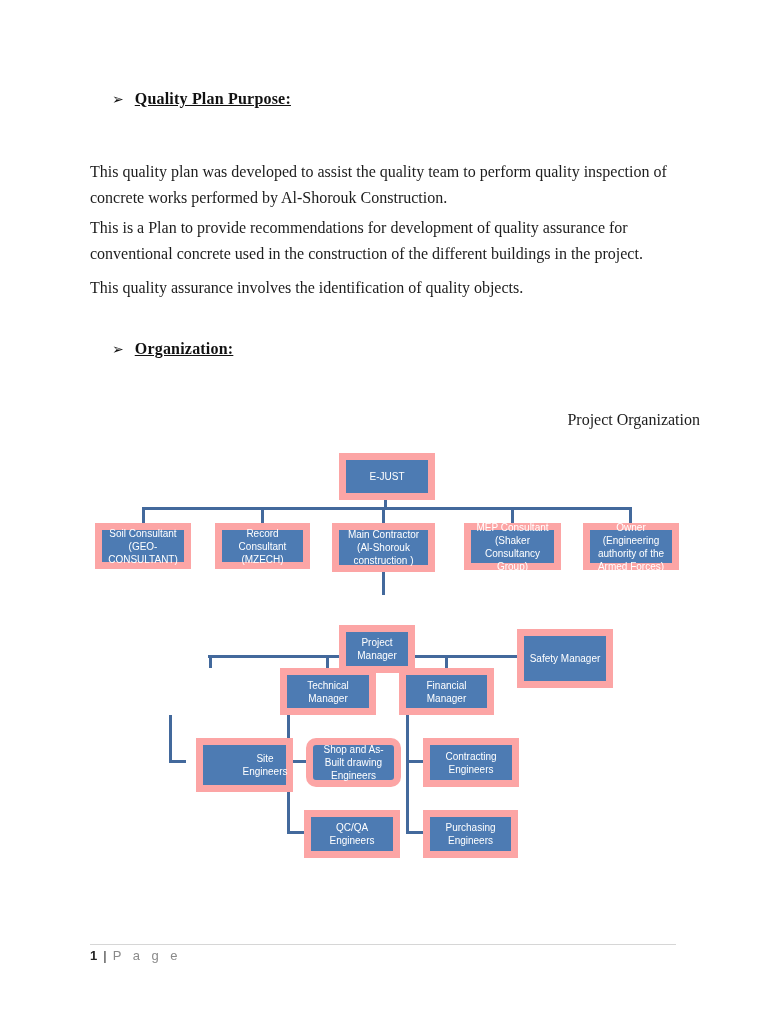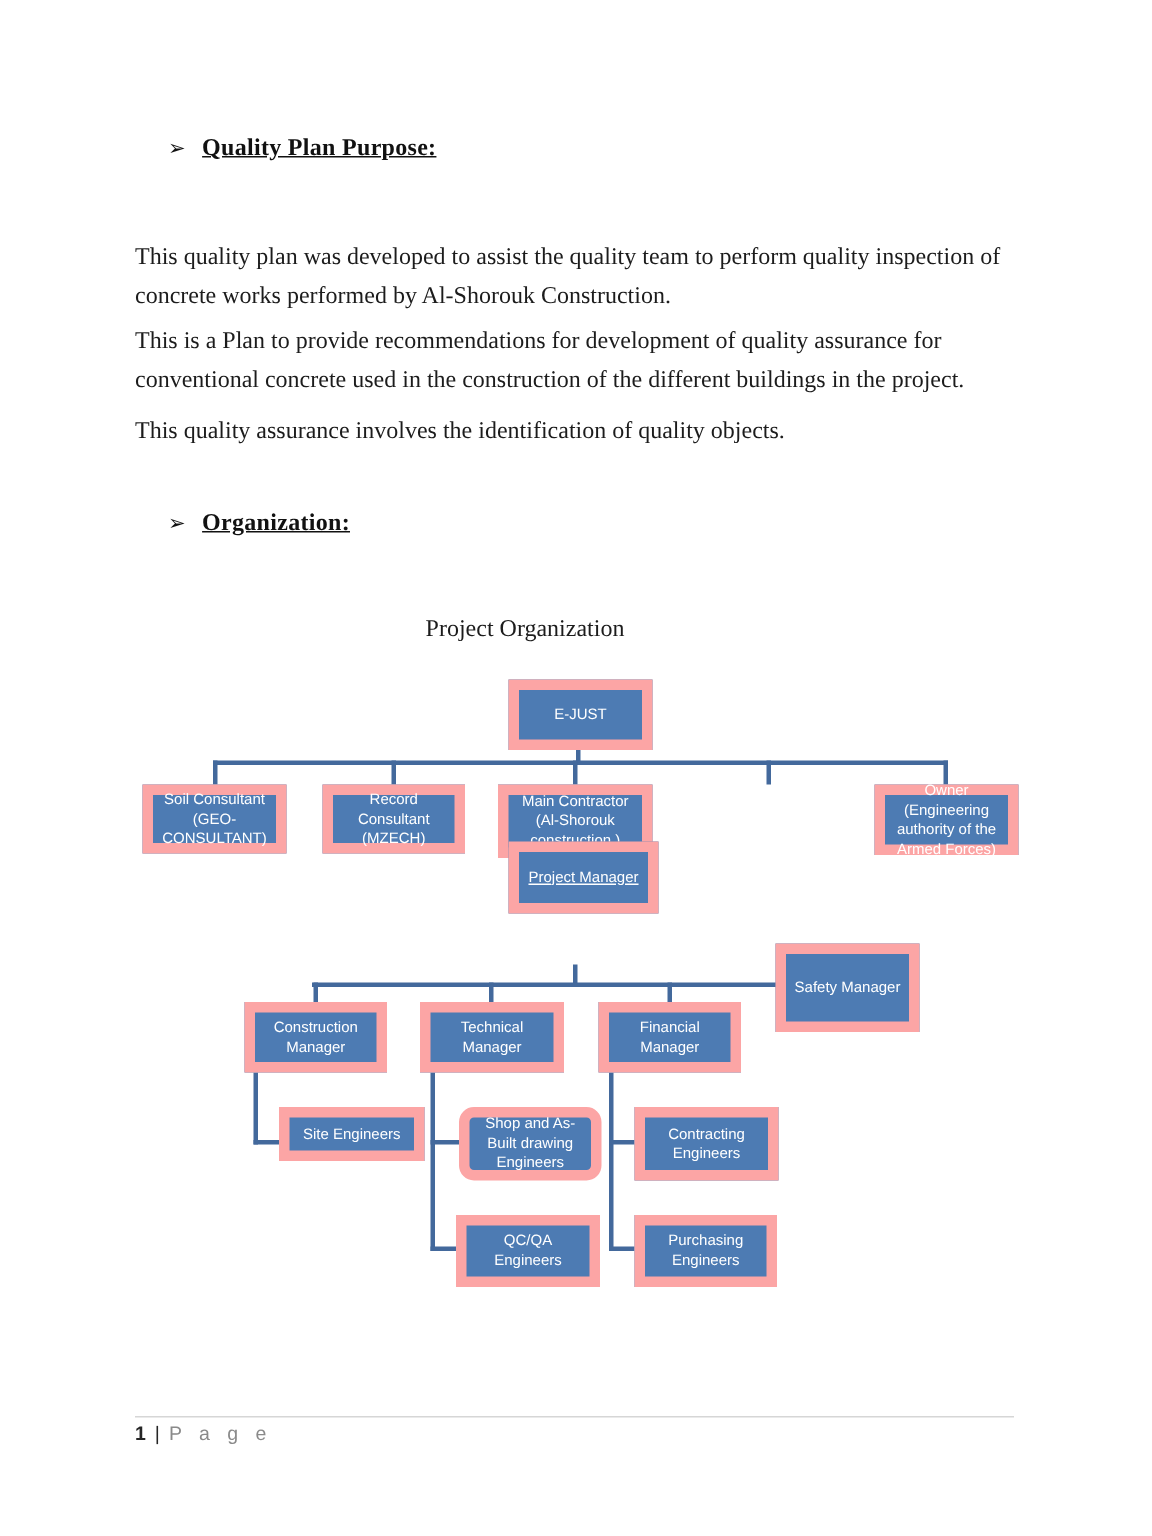--- a/index.html
+++ b/index.html
@@ -26,21 +26,21 @@
   .para{
     position:absolute;left:90px;width:600px;
     font-size:16px;line-height:26px;margin:0;
   }
   .p1{top:159px;}
   .p2{top:215px;}
   .p3{top:275px;}
   
   .chart-title{
     position:absolute;left:0;top:411px;width:700px;
-    text-align:center;font-size:16px;color:#1c1c1c;
+    text-align:right;font-size:16px;color:#1c1c1c;
   }
   .node{
     position:absolute;
     background:#4d7bb3;
     border:7px solid #fca5a5;
     color:#ffffff;
     font-family:"Liberation Sans",sans-serif;
     font-size:10px;line-height:1.3;
     display:flex;align-items:center;justify-content:center;
     text-align:center;
@@ -48,26 +48,26 @@
     padding:2px 3px;
   }
   .cn{position:absolute;background:#43699c;}
   
   .n0 {left:339px;top:453px;width:96px;height:47px;}
   .n1 {left:95px; top:523px;width:96px;height:46px;}
   .n2 {left:215px;top:523px;width:95px;height:46px;}
   .n3 {left:332px;top:523px;width:103px;height:49px;}
   .n4 {left:464px;top:523px;width:97px;height:47px;}
   .n5 {left:583px;top:523px;width:96px;height:47px;}
-  .n6 {left:339px;top:561px;width:100px;height:48px;text-decoration:underline;}
+  .n6 {left:339px;top:625px;width:76px;height:48px;}
   .n7 {left:163px;top:668px;width:95px;height:47px;}
   .n8 {left:280px;top:668px;width:96px;height:47px;}
   .n9 {left:399px;top:668px;width:95px;height:47px;}
   .n10{left:517px;top:629px;width:96px;height:59px;}
-  .n11{left:186px;top:738px;width:97px;height:36px;}
+  .n11{left:196px;top:738px;width:97px;height:54px;padding-left:44px;}
   .n12{left:306px;top:738px;width:95px;height:49px;border-radius:10px;}
   .n13{left:423px;top:738px;width:96px;height:49px;}
   .n14{left:304px;top:810px;width:96px;height:48px;}
   .n15{left:423px;top:810px;width:95px;height:48px;}
   
   .c1 {left:384px;top:500px;width:3px;height:9px;}
   .c2 {left:142px;top:507px;width:490px;height:3px;}
   .c3 {left:142px;top:507px;width:3px;height:16px;}
   .c4 {left:261px;top:507px;width:3px;height:16px;}
   .c5 {left:382px;top:507px;width:3px;height:16px;}
@@ -144,23 +144,23 @@
   <div class="cn c18"></div>
   <div class="cn c19"></div>
   <div class="cn c20"></div>
   <div class="cn c21"></div>
   <div class="cn c22"></div>
 
   <div class="node n0">E-JUST</div>
   <div class="node n1">Soil Consultant (GEO-CONSULTANT)</div>
   <div class="node n2">Record Consultant (MZECH)</div>
   <div class="node n3">Main Contractor (Al-Shorouk construction )</div>
+  <div class="node n4">MEP Consultant (Shaker Consultancy Group)</div>
   <div class="node n5">Owner (Engineering authority of the Armed Forces)</div>
   <div class="node n6">Project Manager</div>
-  <div class="node n7">Construction Manager</div>
   <div class="node n8">Technical Manager</div>
   <div class="node n9">Financial Manager</div>
   <div class="node n10">Safety Manager</div>
   <div class="node n11">Site Engineers</div>
   <div class="node n12">Shop and As-Built drawing Engineers</div>
   <div class="node n13">Contracting Engineers</div>
   <div class="node n14">QC/QA Engineers</div>
   <div class="node n15">Purchasing Engineers</div>
 
   <div class="footer-rule"></div>

